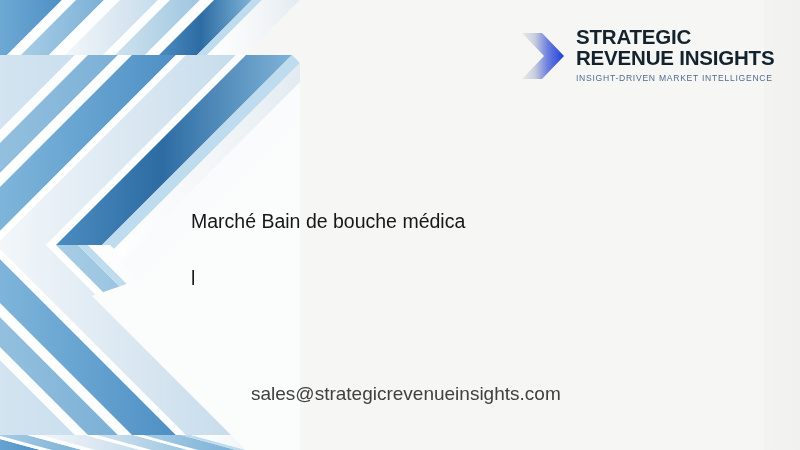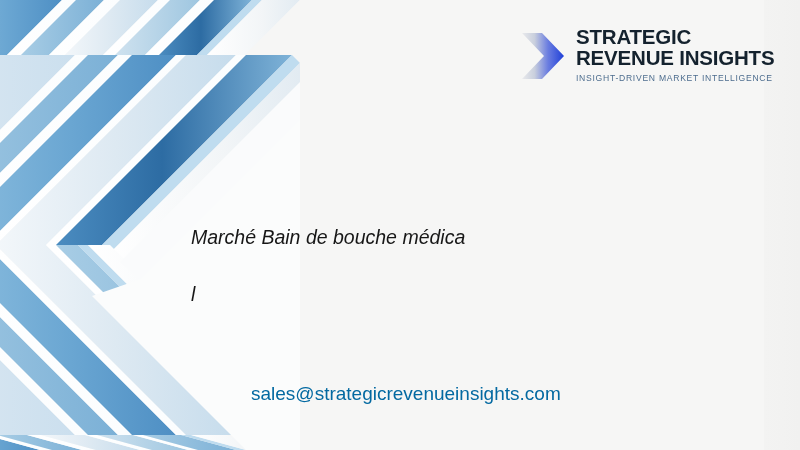--- a/index.html
+++ b/index.html
@@ -85,38 +85,37 @@
     font-weight: normal;
     letter-spacing: 0.72px;
     color: #4d6d8e;
     white-space: nowrap;
   }
 
   
   .report-title {
     position: absolute;
     left: 191px;
-    top: 209px;
+    top: 193px;
     width: 330px;
     font-family: "Liberation Sans", sans-serif;
     font-size: 19.5px;
     line-height: 57px;
     color: #171717;
     white-space: pre-line;
-    font-style: italic;
   }
 
   .contact-email {
     position: absolute;
     left: 251px;
     top: 382px;
     font-family: "Liberation Sans", sans-serif;
     font-size: 19px;
     line-height: 24px;
-    color: #0369a1;
+    color: #404040;
     white-space: nowrap;
   }
 </style>
 </head>
 <body>
 
 <div class="slide">
 
   <div class="bg-seam"></div>
 

